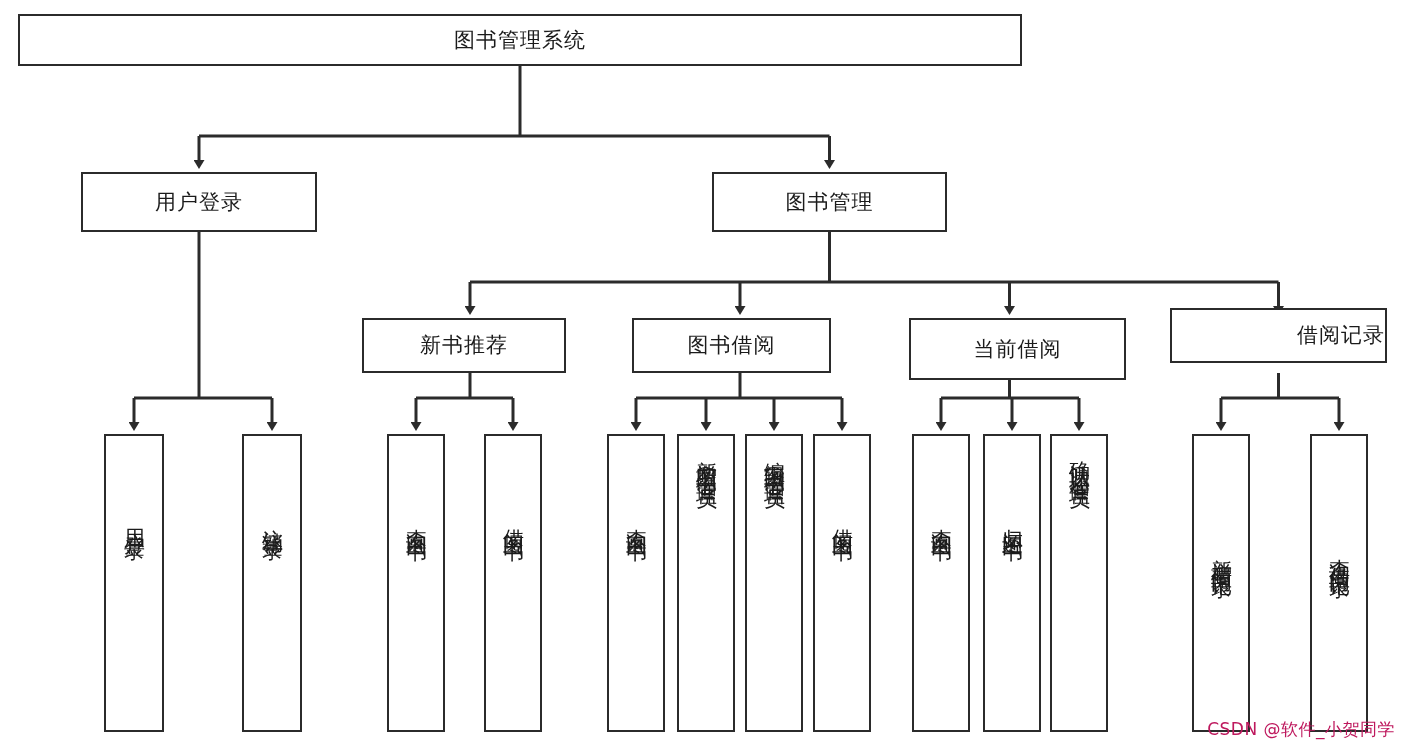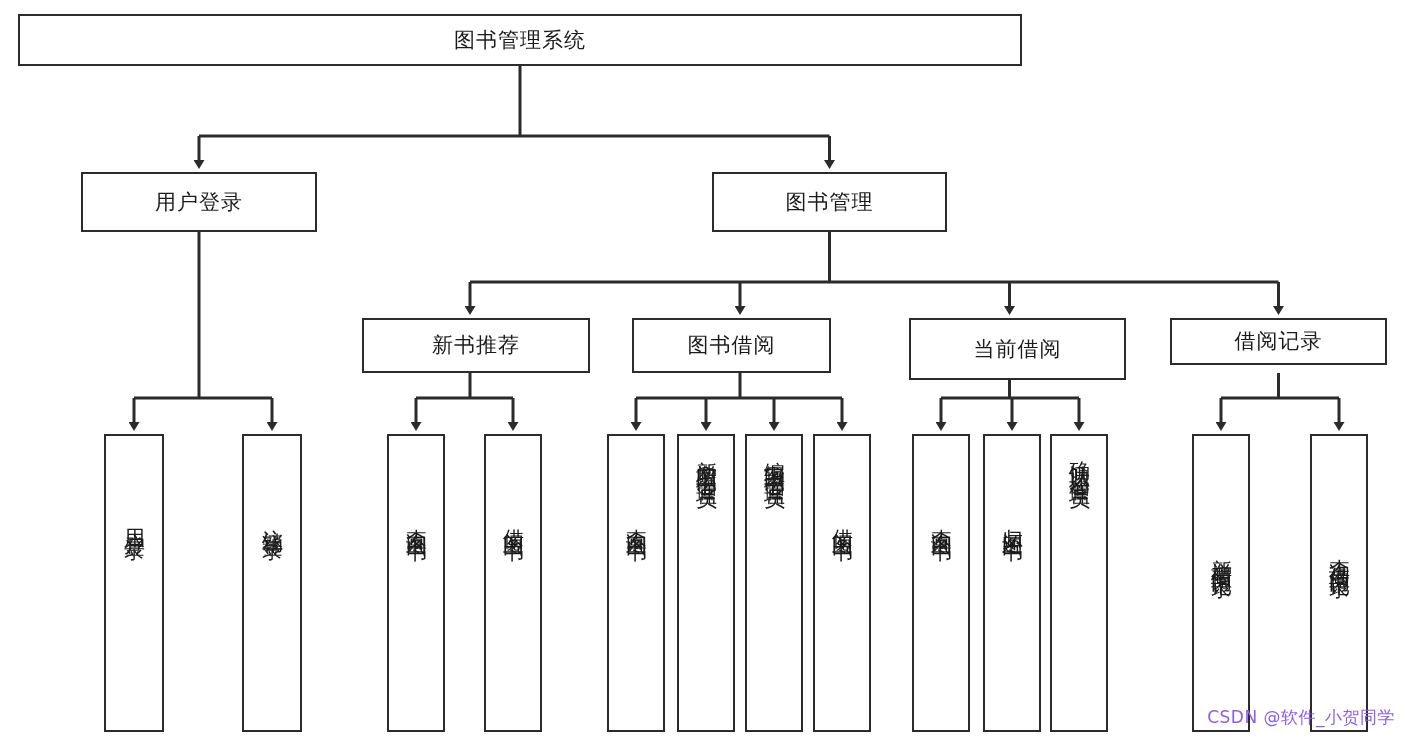--- a/index.html
+++ b/index.html
@@ -57,23 +57,23 @@
     position: absolute;
     left: 0;
     top: 0;
     width: 1405px;
     height: 747px;
     pointer-events: none;
   }
   #watermark {
     position: absolute;
     right: 10px;
-    bottom: 18px;
+    bottom: 6px;
     font-size: 17px;
-    color: #8b5cf6;
+    color: #be185d;
     white-space: nowrap;
     letter-spacing: 0.5px;
   }
 </style>
 </head>
 <body>
 
 <div id="canvas">
   <svg id="wires" viewBox="0 0 1405 747" xmlns="http://www.w3.org/2000/svg">
     <defs>
@@ -120,30 +120,30 @@
   <div id="nodes">
       <div class="node" style="left: 18px; top: 14px; width: 1004px; height: 52px;">
         <span class="label">图书管理系统</span>
       </div>
       <div class="node" style="left: 81px; top: 172px; width: 236px; height: 60px;">
         <span class="label">用户登录</span>
       </div>
       <div class="node" style="left: 712px; top: 172px; width: 235px; height: 60px; text-align: center;">
         <span class="label">图书管理</span>
       </div>
-      <div class="node" style="left: 362px; top: 318px; width: 228px; height: 55px;">
+      <div class="node" style="left: 362px; top: 318px; width: 204px; height: 55px;">
         <span class="label">新书推荐</span>
       </div>
       <div class="node" style="left: 632px; top: 318px; width: 199px; height: 55px;">
         <span class="label">图书借阅</span>
       </div>
       <div class="node" style="left: 909px; top: 318px; width: 217px; height: 62px;">
         <span class="label">当前借阅</span>
       </div>
-      <div class="node" style="left: 1170px; top: 318px; width: 217px; height: 47px;">
+      <div class="node" style="left: 1170px; top: 308px; width: 217px; height: 55px; justify-content: flex-end;">
         <span class="label">借阅记录</span>
       </div>
       <div class="node leaf mid" style="left: 104px; top: 434px; width: 60px; height: 298px;">
         <span class="label">用户登录</span>
       </div>
       <div class="node leaf mid" style="left: 242px; top: 434px; width: 60px; height: 298px;">
         <span class="label">注销登录</span>
       </div>
       <div class="node leaf mid" style="left: 387px; top: 434px; width: 58px; height: 298px;">
         <span class="label">查询图书</span>

